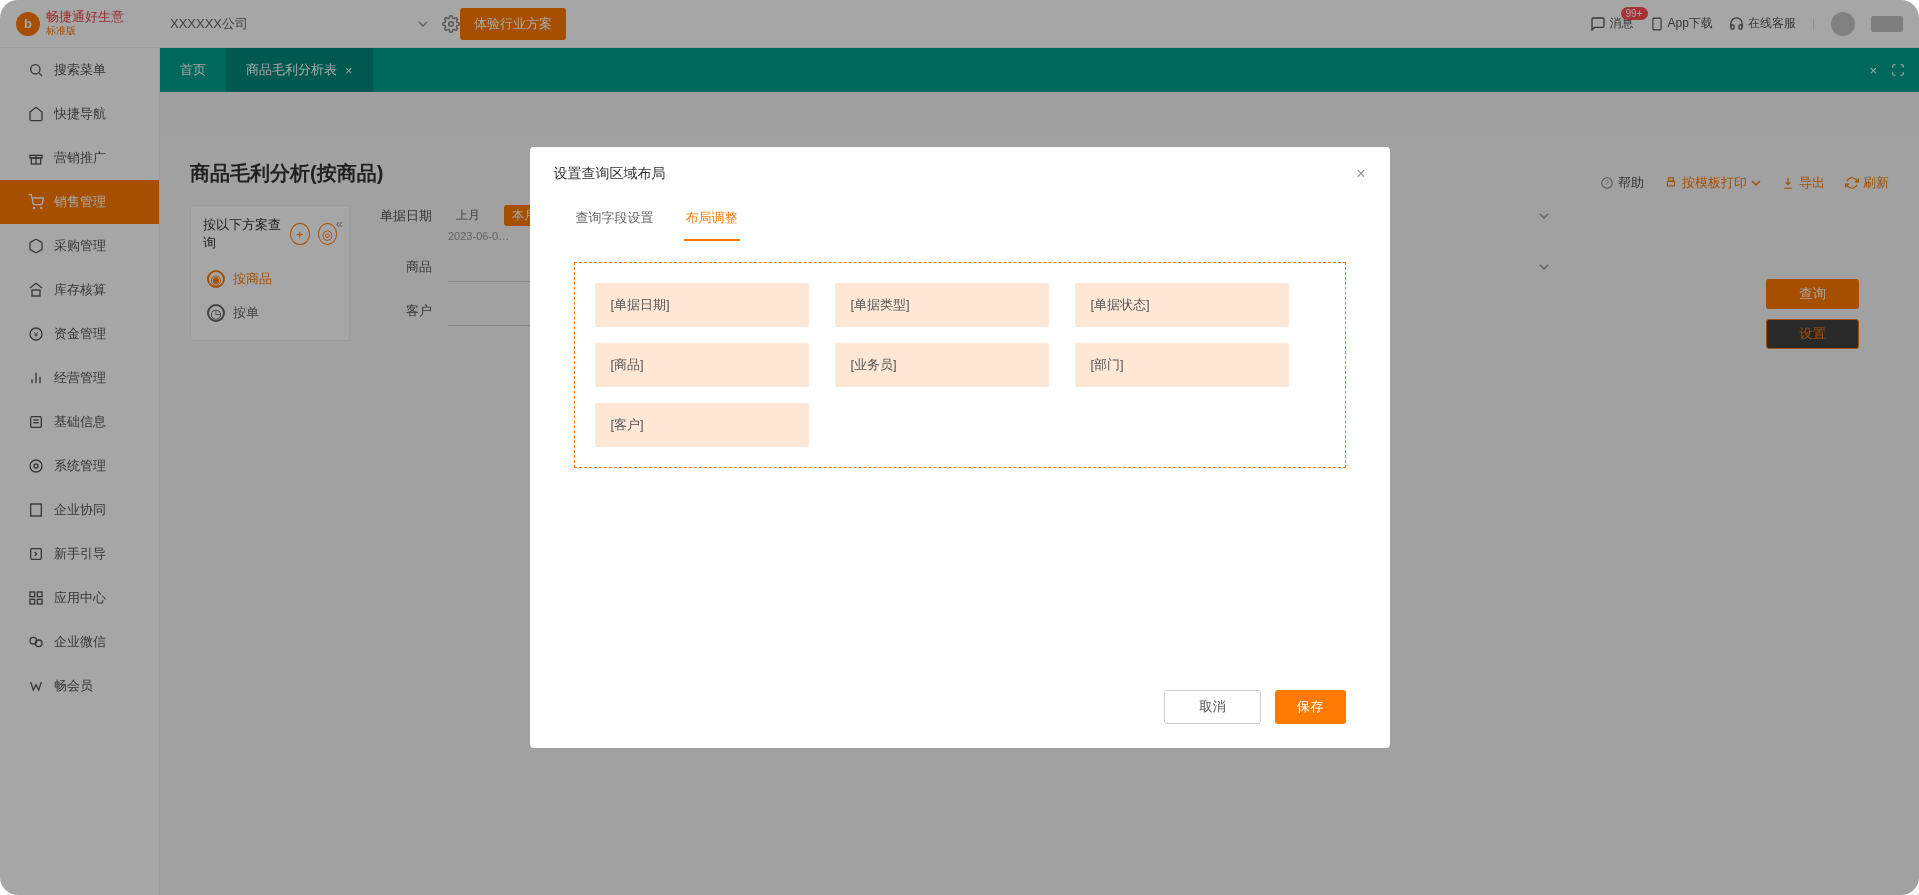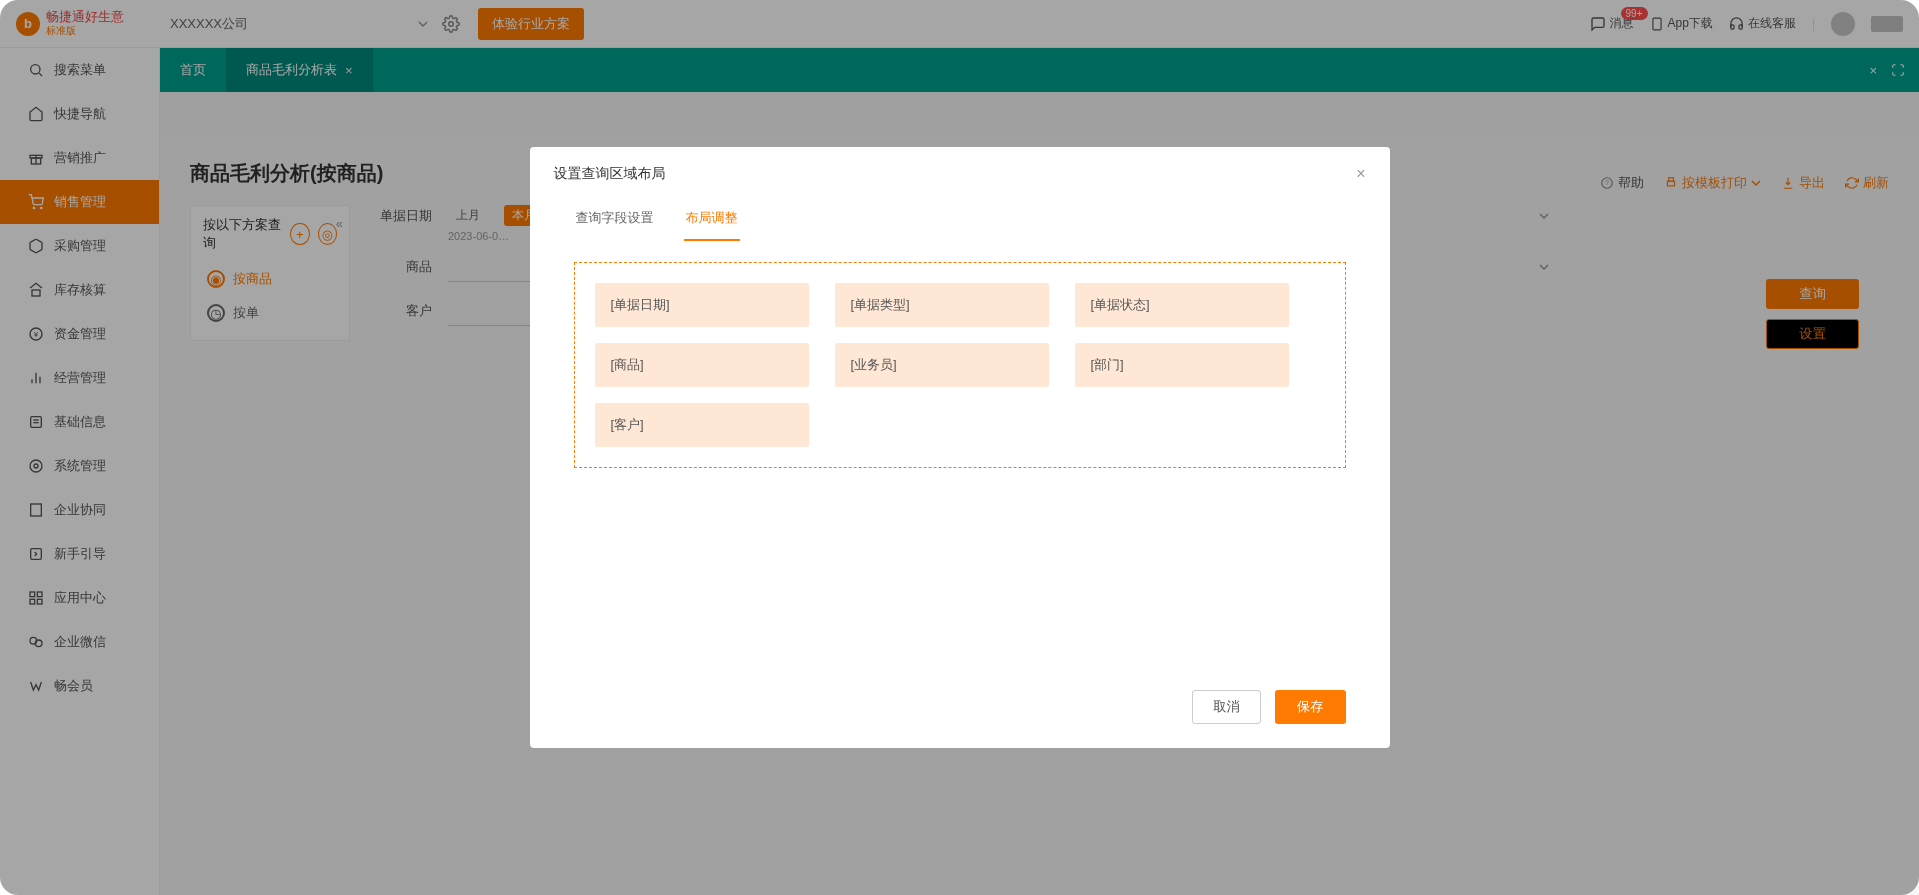--- a/index.html
+++ b/index.html
@@ -6,21 +6,21 @@
 body { background:#f5f5f5; font-size:13px; color:#333; overflow:hidden; width:1919px; height:895px; position:relative; }
 
 
 .top-bar { height:48px; background:#fff; display:flex; align-items:center; padding:0 16px; border-bottom:1px solid #eee; }
 .logo-box { display:flex; align-items:center; gap:6px; width:144px; }
 .logo-ic { width:24px; height:24px; border-radius:50%; background:#ff7a00; display:flex; align-items:center; justify-content:center; color:#fff; font-weight:bold; }
 .logo-txt { font-size:13px; color:#ef4444; font-weight:400; line-height:14px; }
 .logo-sub { font-size:10px; color:#ff7a00; }
 .company-sel { margin-left:10px; display:flex; align-items:center; gap:170px; color:#666; }
 .gear { margin-left:14px; color:#888; }
-.cta-btn { margin-left:18px; background:#ff7a00; color:#fff; padding:7px 14px; border-radius:3px; border:none; font-size:13px; }
+.cta-btn { margin-left:0; background:#ff7a00; color:#fff; padding:7px 14px; border-radius:3px; border:none; font-size:13px; }
 .top-spacer { flex:1; }
 .top-right { display:flex; align-items:center; gap:16px; color:#555; font-size:12px; }
 .top-right .item { display:flex; align-items:center; gap:4px; position:relative; }
 .badge { position:absolute; top:-8px; right:-14px; background:#ff4d4f; color:#fff; font-size:10px; padding:1px 5px; border-radius:8px; }
 .avatar { width:24px; height:24px; border-radius:50%; background:#c7c7c7; }
 .name-blk { width:32px; height:16px; background:#c2c2c2; border-radius:2px; }
 
 
 .sidebar { position:absolute; left:0; top:48px; bottom:0; width:160px; background:#fff; border-right:1px solid #eee; }
 .side-item { height:44px; display:flex; align-items:center; gap:10px; padding:0 28px; color:#555; cursor:pointer; }
@@ -54,36 +54,36 @@
 .filter-right { flex:1; margin-left:18px; }
 .fr-row { display:flex; align-items:center; gap:16px; margin-bottom:14px; }
 .fr-row .lbl { width:64px; text-align:right; color:#555; }
 .fr-input { flex:1; max-width:380px; height:30px; border-bottom:1px solid #ccc; }
 .date-chip { background:#ff7a00; color:#fff; padding:2px 8px; border-radius:3px; font-size:12px; }
 .date-chip.plain { background:none; color:#666; }
 .date-sub { font-size:11px; color:#999; margin-left:80px; margin-top:-10px; margin-bottom:10px; }
 .fr-status { display:flex; align-items:center; gap:8px; color:#555; }
 .action-col { display:flex; flex-direction:column; gap:10px; margin-left:20px; position:absolute; right:30px; top:74px; }
 .primary-btn { background:#ff7a00; color:#fff; border:none; padding:6px 22px; border-radius:3px; }
-.ghost-btn { background:#000000; color:#ff7a00; border:1px solid #ff7a00; padding:5px 32px; border-radius:3px; }
+.ghost-btn { background:#404040; color:#ff7a00; border:1px solid #ff7a00; padding:5px 32px; border-radius:3px; }
 
 
 .overlay { position:absolute; inset:0; background:rgba(0,0,0,.35); display:flex; align-items:center; justify-content:center;border-radius:18px; }
 .modal { width:860px; background:#fff; border-radius:4px; display:flex; flex-direction:column; }
 .modal-head { padding:18px 24px; display:flex; align-items:center; }
 .modal-title { font-size:14px; color:#333; }
 .modal-close { margin-left:auto; color:#999; font-size:16px; cursor:pointer; }
 .modal-tabs { display:flex; gap:28px; padding:0 44px; border-bottom:1px solid rgba(0,0,0,0); }
 .mtab { padding:8px 2px 12px; color:#666; cursor:pointer; border-bottom:2px solid transparent; }
 .mtab.active { color:#ff7a00; border-bottom-color:#ff7a00; }
 .modal-body { padding:20px 44px 20px; min-height:430px; }
 .drop-zone { border:1px dashed #ff7a00; padding:20px; display:flex; flex-wrap:wrap; gap:16px 26px; }
 .chip { background:#ffe7d6; color:#555; width:214px; height:44px; display:flex; align-items:center; padding:0 16px; border-radius:2px; font-size:13px; cursor:grab; }
 .modal-foot { display:flex; justify-content:flex-end; gap:14px; padding:18px 44px 24px; }
-.btn-cancel { background:#fff; border:1px solid #ccc; color:#555; padding:7px 20px; border-radius:3px; }
+.btn-cancel { background:#fff; border:1px solid #ccc; color:#555; padding:7px 34px; border-radius:3px; }
 .btn-save { background:#ff7a00; border:none; color:#fff; padding:7px 22px; border-radius:3px; }
 
 svg { display:block; }
 .chev { width:10px; height:10px; }
 </style>
 </head>
 <body>
 
 <div class="top-bar">
   <div class="logo-box">

